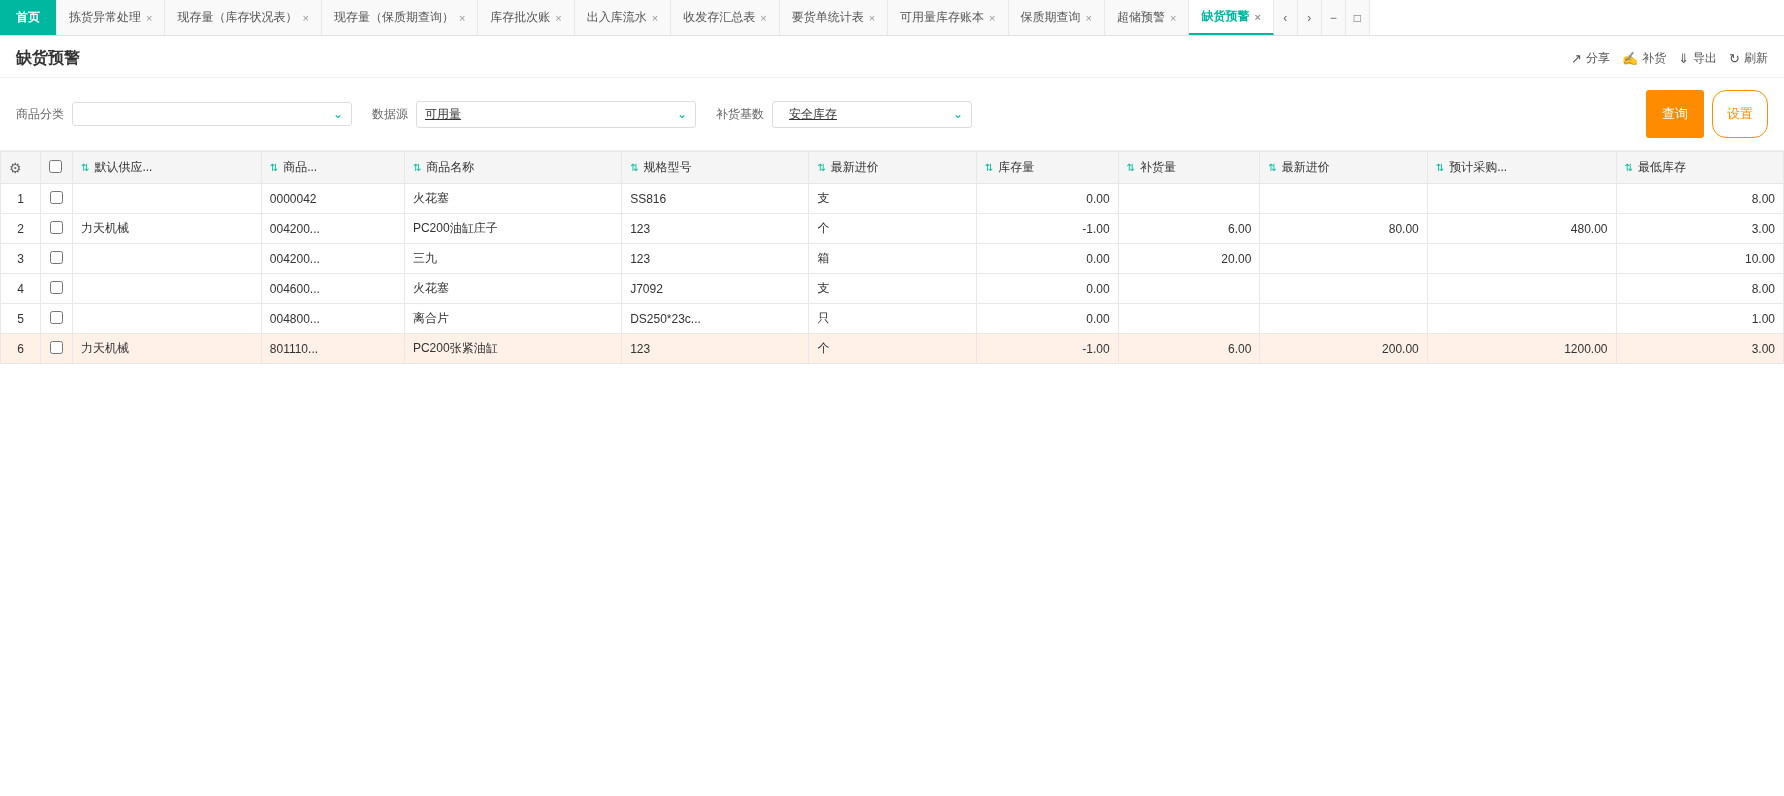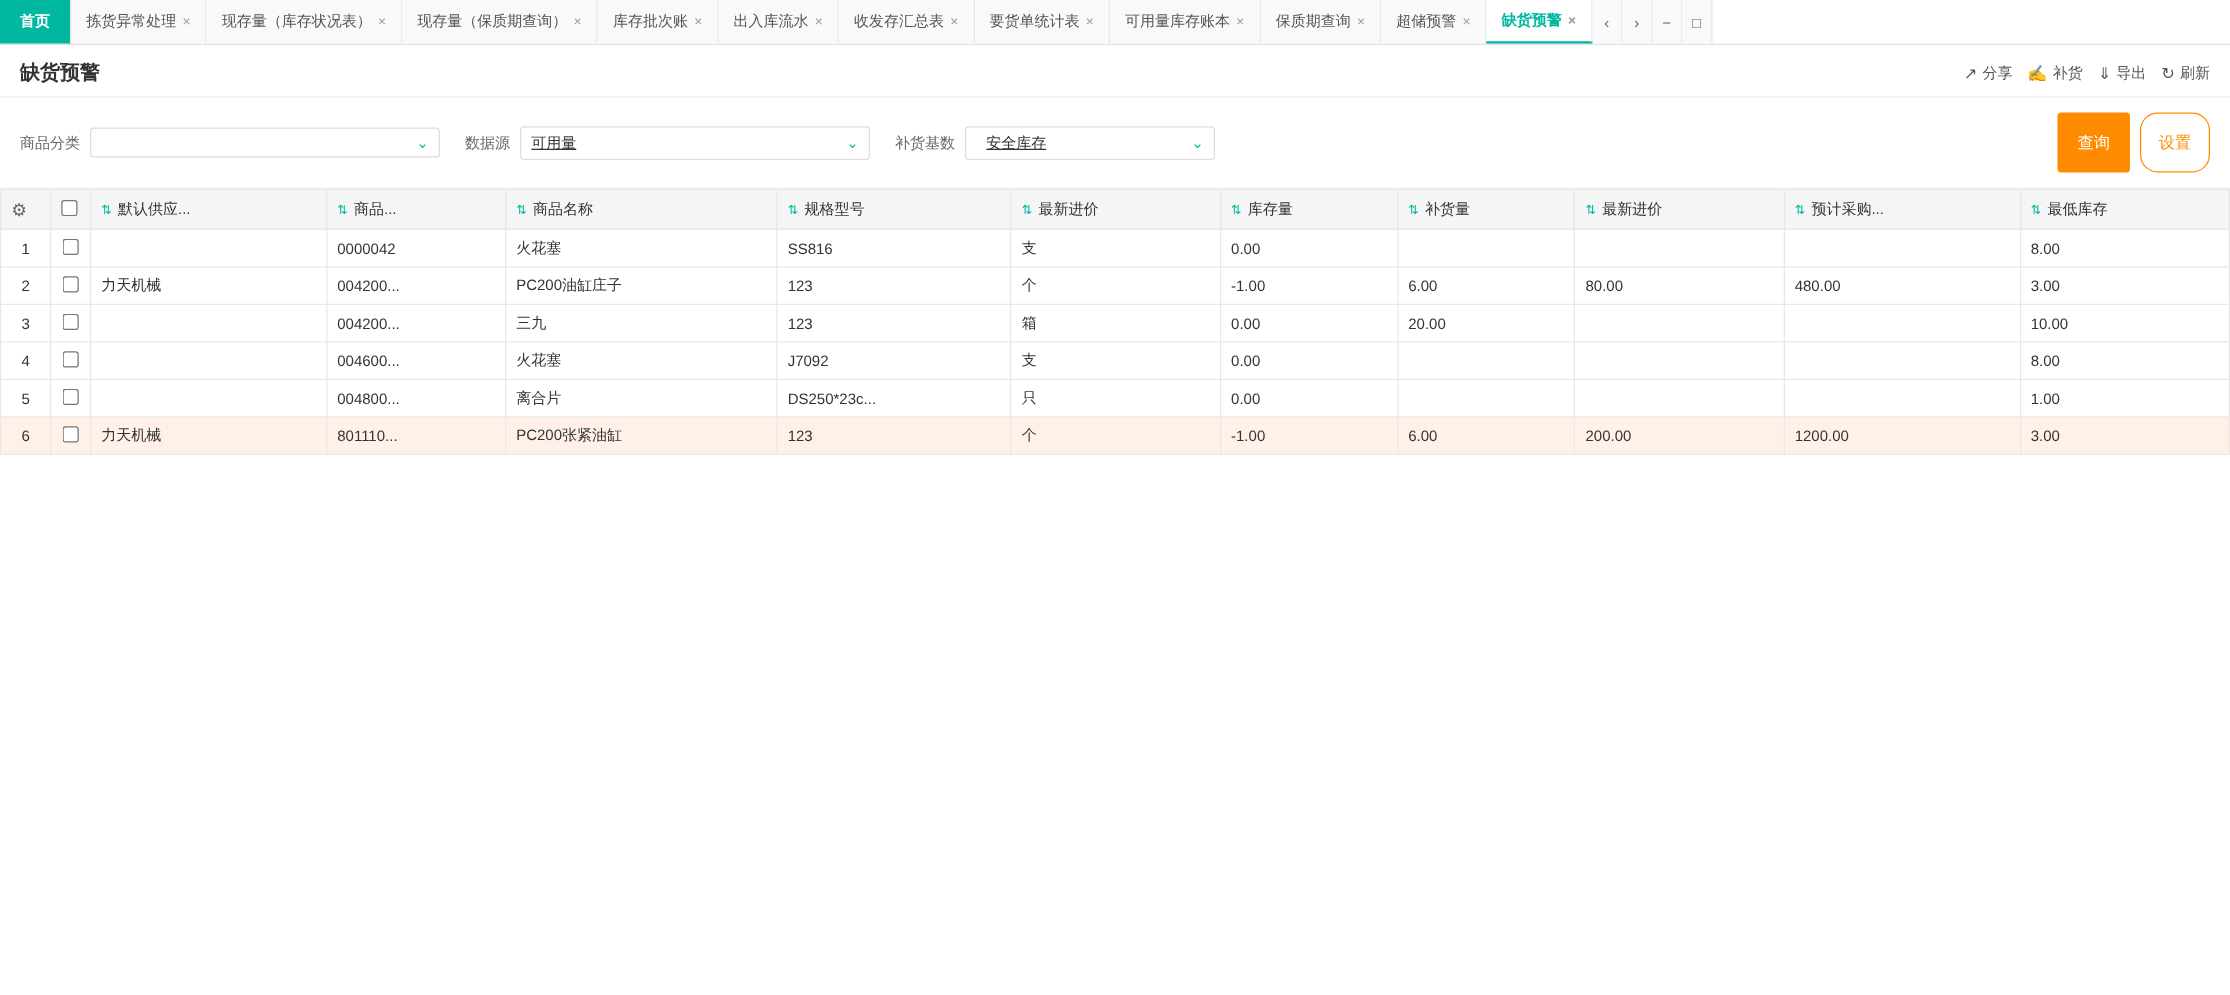--- a/index.html
+++ b/index.html
@@ -170,21 +170,21 @@
       border: 1px solid #e8e8e8;
       padding: 6px 8px;
       color: #333;
     }
     .data-table .row-highlight td { background: #fff0e8; }
 
     .sort-icon { color: #00b8a0; margin-right: 3px; font-size: 10px; }
     .th-inner { display: flex; align-items: center; gap: 2px; }
     .gear-icon { font-size: 14px; color: #666; cursor: pointer; }
     input[type="checkbox"] { cursor: pointer; }
-    .num-cell { }
+    .num-cell { text-align: right; }
     .center-cell { text-align: center; }
 
     .row-num { color: #666; text-align: center; }
   </style>
 </head>
 <body>
 
 <div class="tab-bar">
   <div class="tab-item home">
     <span>首页</span>

